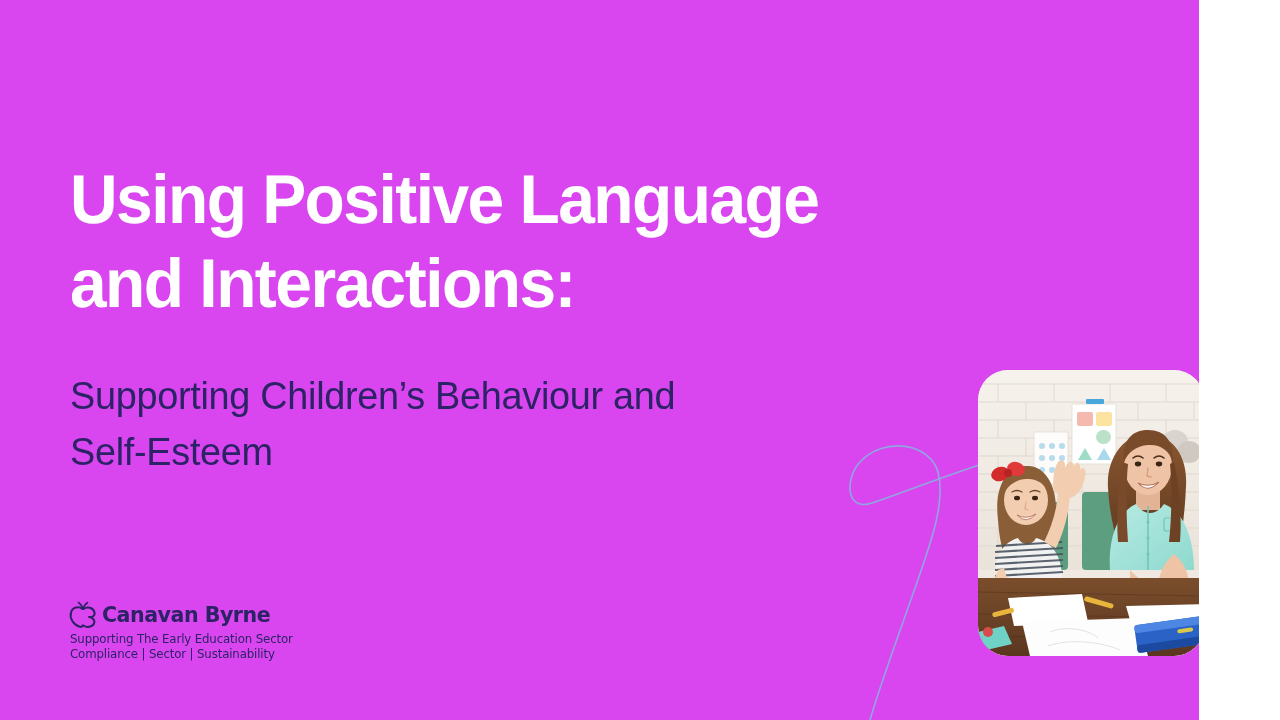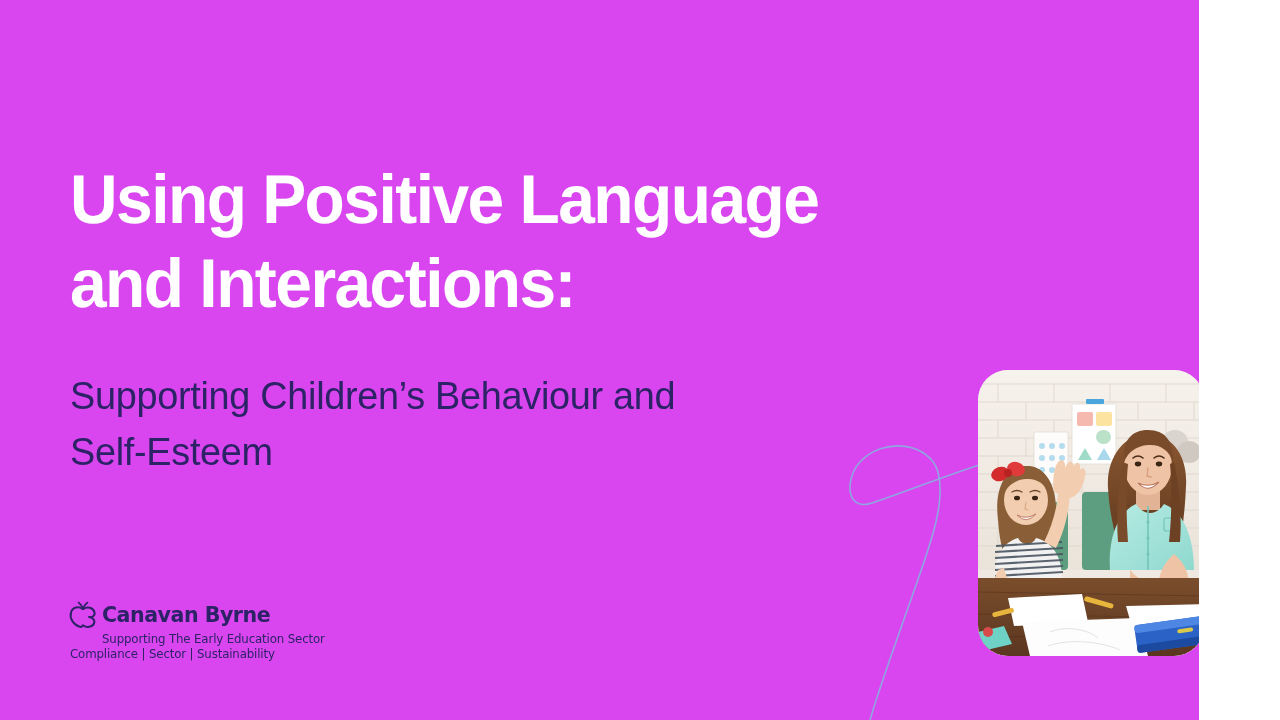--- a/index.html
+++ b/index.html
@@ -81,21 +81,21 @@
   }
   .logo-tag {
     color:#2C2266;
     font-family:"DejaVu Sans", sans-serif;
     font-weight:400;
     font-size:11.8px;
     line-height:15px;
     letter-spacing:-0.15px;
     white-space:nowrap;
   }
-  #logo-tagline-1 { margin-top:2px; padding-left:2px;margin-left:32px; }
+  #logo-tagline-1 { margin-top:2px; padding-left:2px; }
   #logo-tagline-2 { padding-left:2px; }
 
   
   #photo-card {
     position:absolute;
     left:978px;
     top:370px;
     width:226px;
     height:286px;
     border-radius:30px;

